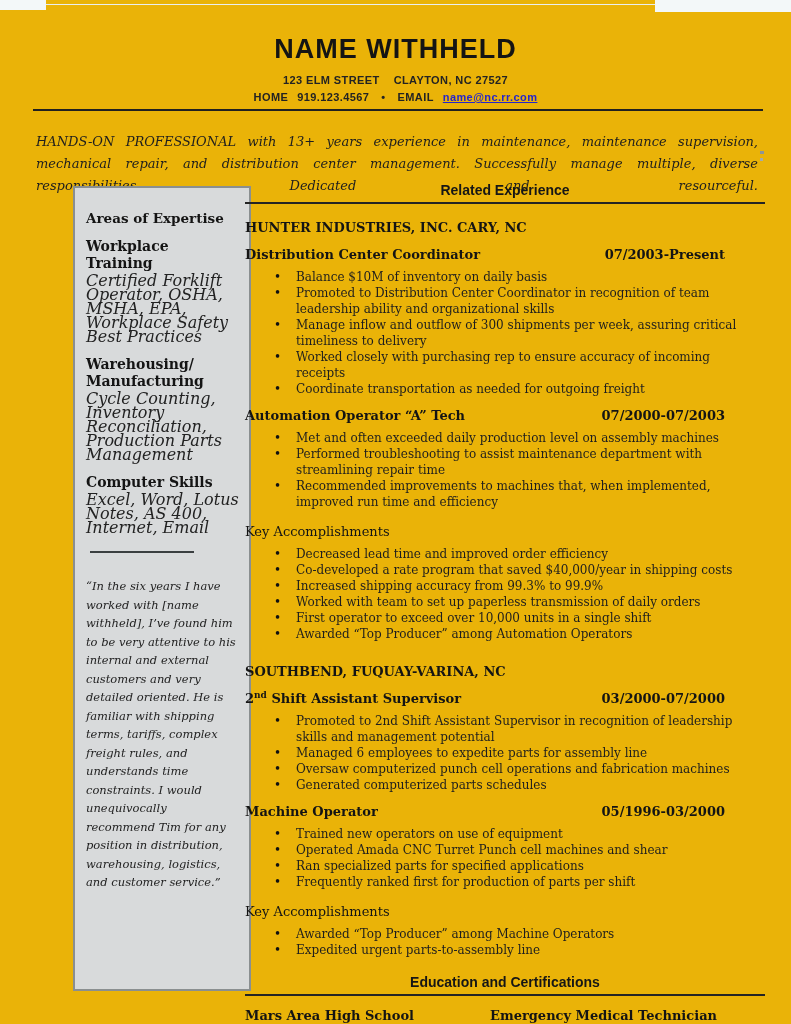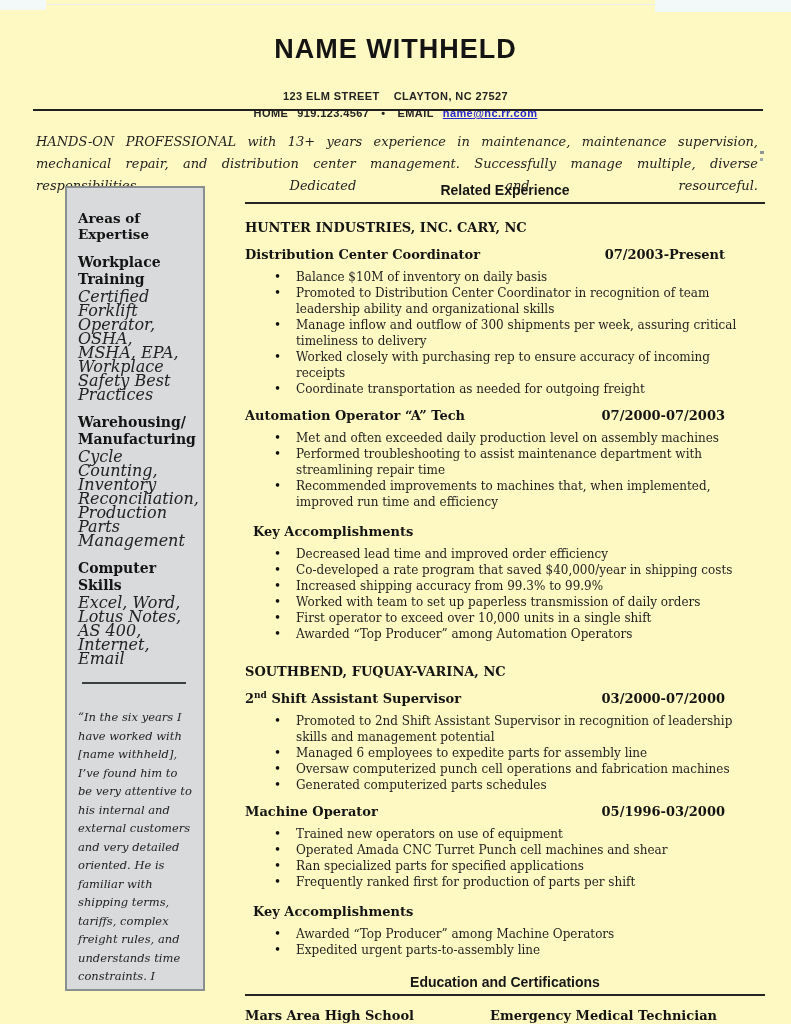--- a/index.html
+++ b/index.html
@@ -1,61 +1,61 @@
 <!DOCTYPE html>
 <html><head>
 <meta charset="utf-8">
 <style>
   html,body{margin:0;padding:0;background:#ffffff;}
-  #page{position:relative;width:791px;height:1024px;background:#fef9c3;overflow:hidden;
+  #page{position:relative;width:791px;height:1024px;background:#eab308;overflow:hidden;
         font-family:"DejaVu Serif", serif;color:#1b1b1b;}
 
   
   .top-band{position:absolute;top:4px;left:0;width:791px;height:1px;background:#e9eff0;}
   .corner-l{position:absolute;top:0;left:0;width:46px;height:10px;background:#f3f8f9;}
   .corner-r{position:absolute;top:0;left:655px;width:136px;height:12px;background:#f3f8f9;}
   .dot1{position:absolute;left:760px;top:151px;width:4px;height:3px;background:#8f9596;}
   .dot2{position:absolute;left:760px;top:158px;width:3px;height:3px;background:#a5abac;}
 
   
   .hdr{position:absolute;top:34px;left:0;width:791px;text-align:center;
        font-family:"Liberation Sans", sans-serif;}
   .hdr-name{font-size:27px;font-weight:bold;letter-spacing:1px;color:#141414;}
-  .hdr-addr{margin-top:25px;font-size:11px;font-weight:bold;letter-spacing:.4px;color:#232323;}
+  .hdr-addr{margin-top:9px;font-size:11px;font-weight:bold;letter-spacing:.4px;color:#232323;}
   .hdr-addr .gap{display:inline-block;width:14px;}
   .hdr-contact{margin-top:5px;font-size:11px;font-weight:bold;letter-spacing:.4px;color:#232323;}
   .hdr-contact .gap{display:inline-block;width:12px;}
   .hdr-contact .gap2{display:inline-block;width:9px;}
   a.email{color:#2525cb;text-decoration:underline;}
   .hdr-rule{position:absolute;top:109px;left:33px;width:730px;height:2px;background:#202020;}
 
   
   .summary{position:absolute;top:131px;left:36px;width:722px;
            font-style:italic;font-size:13px;line-height:22px;
            text-align:justify;text-align-last:justify;color:#1e1e1e;}
 
   
-  .sidebar{position:absolute;top:186px;left:65px;width:140px;height:805px;box-sizing:border-box;
+  .sidebar{position:absolute;top:186px;left:73px;width:178px;height:805px;box-sizing:border-box;
            background:#d8dadb;border:2px solid #8a8f90;padding:22px 10px 10px 11px;overflow:hidden;
            font-size:11.5px;}
   .sb-title{font-weight:bold;font-size:13.5px;color:#141414;}
   .sb-head{font-weight:bold;font-size:14px;margin-top:12px;line-height:17px;color:#141414;}
   .sb-body{font-style:italic;font-size:16px;line-height:14px;margin-top:2px;color:#222;}
   .sb-divider{margin:16px 0 0 4px;width:104px;border-top:2px solid #3a3f40;}
   .sb-quote{margin-top:24px;font-style:italic;font-size:11.5px;line-height:18.5px;color:#222;}
 
   
   .main{position:absolute;top:182px;left:245px;width:520px;}
   .sec-title{font-family:"Liberation Sans", sans-serif;font-weight:bold;font-size:14px;
              text-align:center;color:#161616;padding-bottom:4px;border-bottom:2px solid #242424;}
   .company{font-weight:bold;font-size:13px;margin-top:15px;line-height:17px;color:#141414;}
   .role-row{display:flex;justify-content:space-between;margin-top:10px;line-height:17px;}
   .role-title{font-weight:bold;font-size:13px;color:#141414;}
   .role-dates{font-weight:bold;font-size:13px;color:#141414;margin-right:40px;white-space:nowrap;}
-  .ka-head{font-weight:bold;font-size:13px;margin-top:13px;line-height:17px;color:#141414;margin-left:8px;}
+  .ka-head{font-weight:normal;font-size:13px;margin-top:13px;line-height:17px;color:#141414;}
   ul.blts{list-style:none;margin:6px 0 0 0;padding:0;}
   ul.blts li{position:relative;padding-left:51px;padding-right:12px;
              font-size:12px;line-height:16px;color:#1e1e1e;}
   ul.blts li::before{content:"•";position:absolute;left:29px;top:0;font-size:12px;color:#111;}
   sup.ord{font-size:9px;vertical-align:super;line-height:0;}
 
   .edu-title{margin-top:16px;}
   .edu-row{display:flex;margin-top:11px;}
   .edu-left{width:245px;}
   .edu-right{flex:1;}

